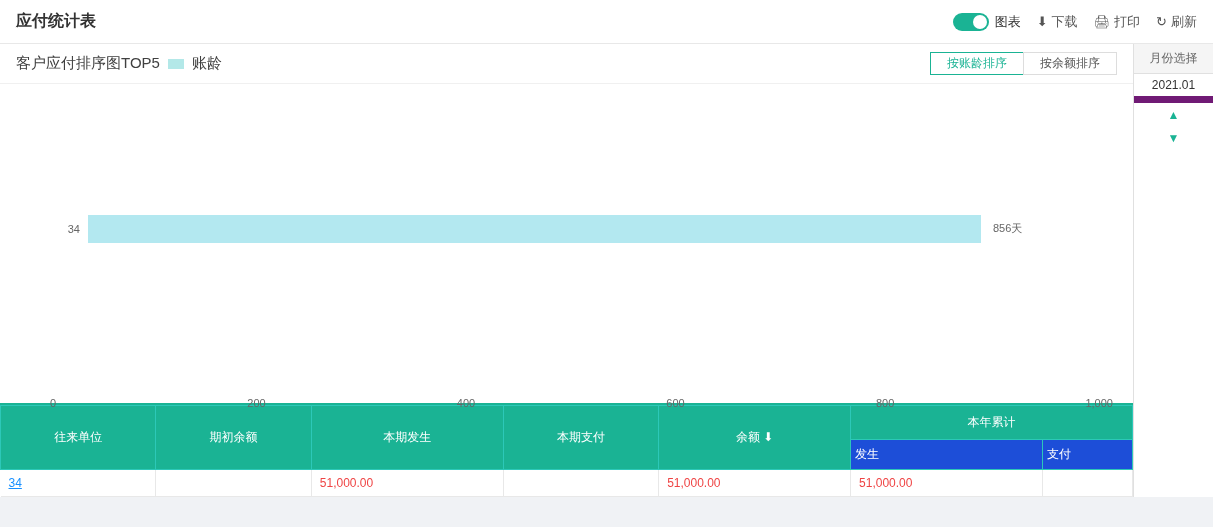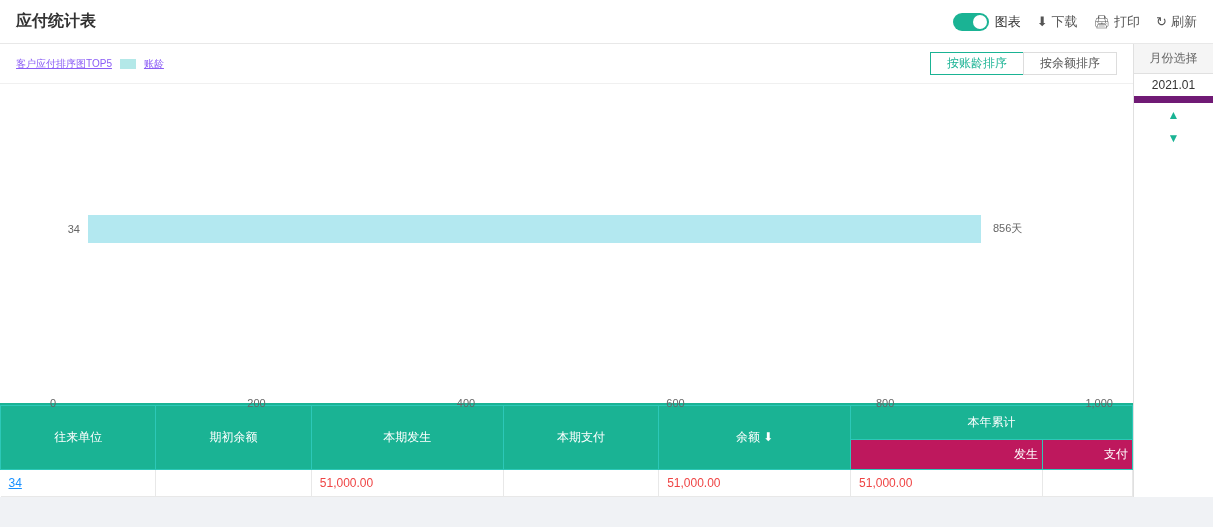--- a/index.html
+++ b/index.html
@@ -17,21 +17,21 @@
     .action-btn { display: flex; align-items: center; gap: 4px; cursor: pointer; color: #555; font-size: 13px; }
 
     
     .main-area { display: flex; flex: 1; overflow: hidden; }
 
     
     .chart-area { flex: 1; display: flex; flex-direction: column; overflow: hidden; }
 
     
     .chart-header { display: flex; align-items: center; justify-content: space-between; padding: 8px 16px; border-bottom: 1px solid #f0f0f0; }
-    .chart-legend { display: flex; align-items: center; gap: 8px; font-size: 10px; color: #8b5cf6; text-decoration: underline; }
+    .chart-legend { display: flex; align-items: center; gap: 8px; font-size: 15px; color: #404040; }
     .legend-color-box { width: 16px; height: 10px; background: #b3e8e8; display: inline-block; }
     .chart-sort { display: flex; gap: 0; }
     .sort-btn { padding: 2px 16px; border: 1px solid #ddd; cursor: pointer; font-size: 12px; color: #555; background: #fff; }
     .sort-btn:first-child { border-right: none; }
     .sort-btn.active { color: #1ab394; border-color: #1ab394; }
 
     
     .chart-canvas { flex: 1; padding: 10px 20px 10px 50px; position: relative; min-height: 260px; }
     .bar-area { width: 100%; height: 100%; display: flex; flex-direction: column; justify-content: center; padding-bottom: 30px; }
     .bar-row { display: flex; align-items: center; gap: 8px; margin: 4px 0; }
@@ -40,21 +40,21 @@
     .bar-end-label { font-size: 11px; color: #666; margin-left: 4px; white-space: nowrap; }
 
     
     .x-axis { display: flex; justify-content: space-between; padding: 4px 0 0 0; }
     .x-tick { font-size: 11px; color: #666; }
 
     
     .table-area { flex-shrink: 0; border-top: 2px solid #1ab394; }
     table { width: 100%; border-collapse: collapse; }
     .table-header-row th { background: #1ab394; color: #fff; text-align: center; padding: 8px 4px; font-size: 12px; font-weight: normal; border: 1px solid #2cc8b8; }
-    .table-sub-header th { background: #be185d; color: #fff; text-align: right; padding: 6px 4px; font-size: 12px; font-weight: normal; border: 1px solid #2cc8b8; margin-top: 44px; }
+    .table-sub-header th { background: #1d4ed8; color: #fff; text-align: left; padding: 6px 4px; font-size: 12px; font-weight: normal; border: 1px solid #2cc8b8; margin-top: 44px; }
     .table-data-row td { text-align: left; padding: 6px 8px; font-size: 12px; border-bottom: 1px solid #e8e8e8; border-right: 1px solid #e8e8e8; color: #ef4444; }
     .table-data-row td.left { text-align: left; color: #1890ff; text-decoration: underline; cursor: pointer; }
 
     
     .sidebar { width: 80px; border-left: 1px solid #e0e0e0; background: #fff; display: flex; flex-direction: column; overflow: hidden; }
     .sidebar-header { background: #f5f5f5; padding: 6px 4px; font-size: 12px; color: #666; text-align: center; border-bottom: 1px solid #e0e0e0; }
     .sidebar-input { width: 100%; padding: 4px; border: none; border-bottom: 7px solid #701a75; font-size: 12px; text-align: center; color: #333; outline: none; background: #fff; }
     .sidebar-scroll { flex: 1; overflow-y: auto; }
     .sidebar-month { padding: 5px 8px; font-size: 12px; color: #555; cursor: pointer; text-align: center; }
     .sidebar-month.year-marker { background: #7bc325; color: #fff; font-weight: bold; }

